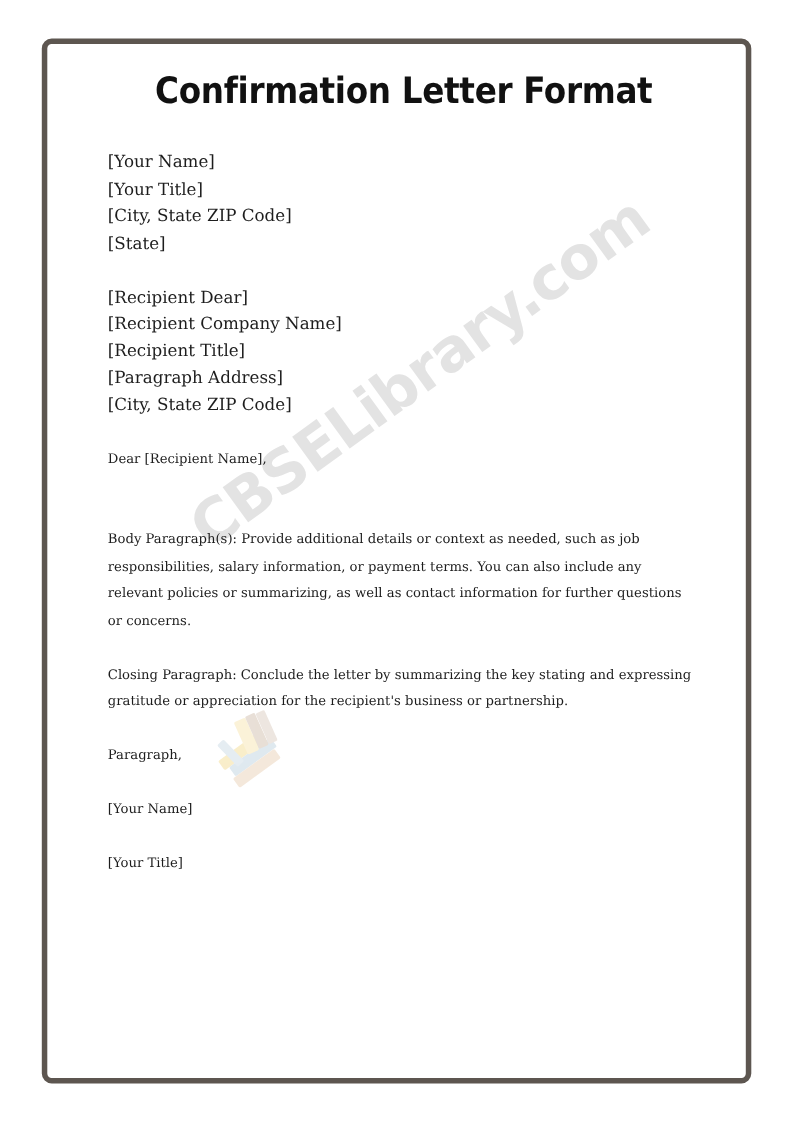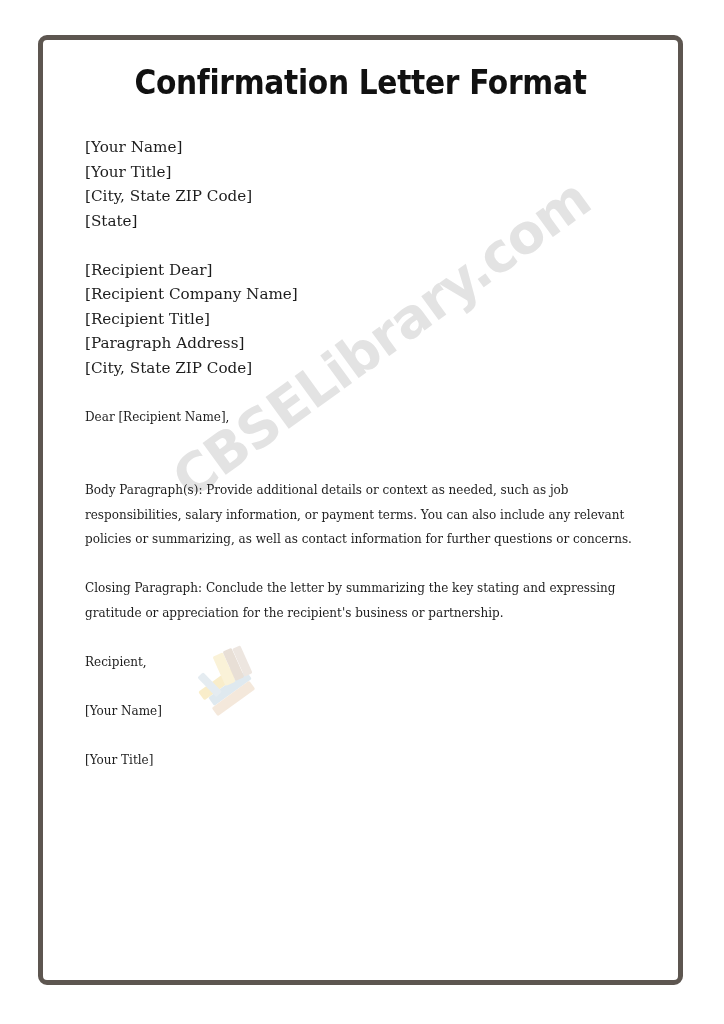--- a/index.html
+++ b/index.html
@@ -61,21 +61,21 @@
     width: 80px;
     height: 80px;
     transform: rotate(-36deg);
     opacity: 0.45;
   }
 
   
   #letter-content {
     position: relative;
     z-index: 2;
-    padding: 25px 42px 0 42px;
+    padding: 25px 42px 0 55px;
   }
 
   #page-title {
     font-family: "DejaVu Sans", sans-serif;
     font-weight: bold;
     font-size: 33px;
     font-stretch: condensed;
     letter-spacing: -0.3px;
     text-align: center;
     color: #111111;
@@ -157,21 +157,21 @@
     <div class="gap"></div>
 
     <p class="para">Body Paragraph(s): Provide additional details or context as needed, such as job responsibilities, salary information, or payment terms. You can also include any relevant policies or summarizing, as well as contact information for further questions or concerns.</p>
 
     <div class="gap"></div>
 
     <p class="para">Closing Paragraph: Conclude the letter by summarizing the key stating and expressing gratitude or appreciation for the recipient's business or partnership.</p>
 
     <div class="gap"></div>
 
-    <p class="para">Recipient,</p>
+    <p class="para">Paragraph,</p>
 
     <div class="gap"></div>
 
     <p class="para">[Your Name]</p>
 
     <div class="gap"></div>
 
     <p class="para">[Your Title]</p>
 
   </div>

